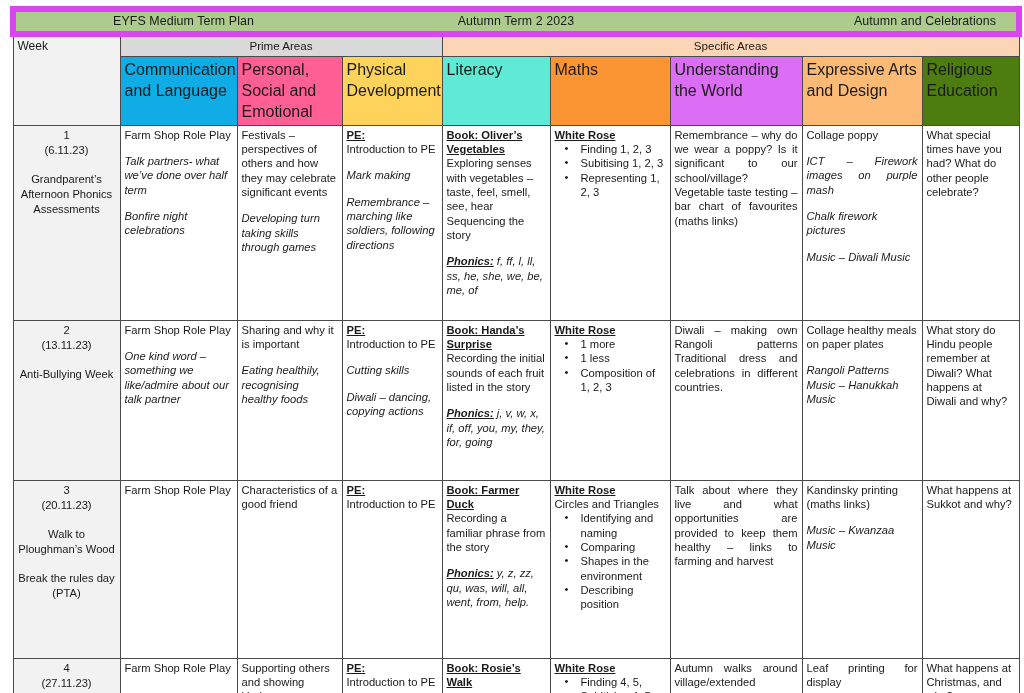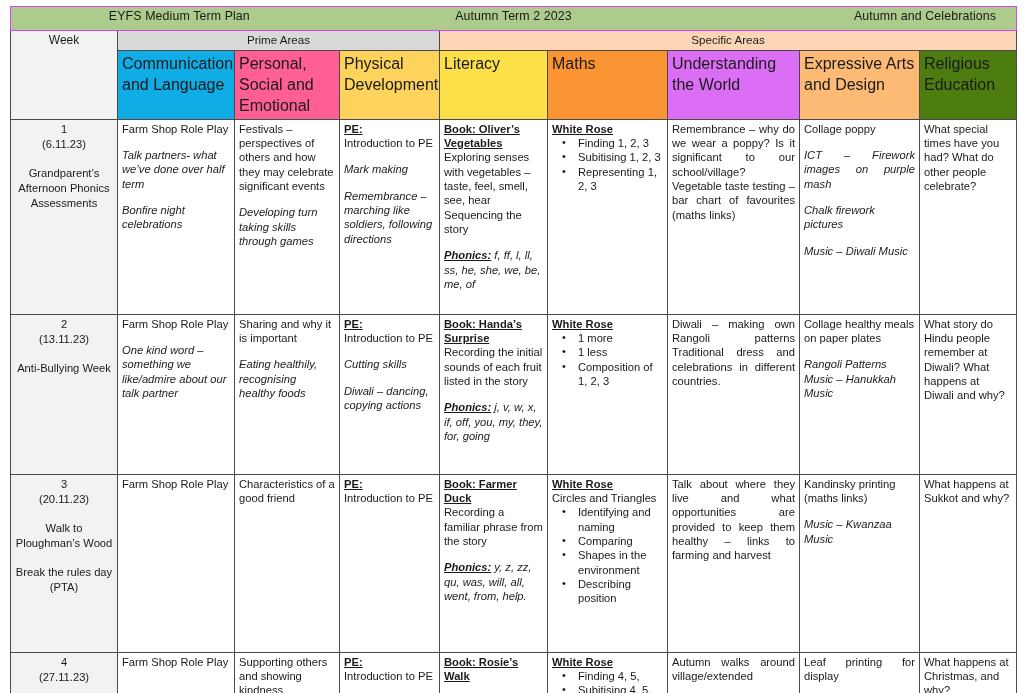--- a/index.html
+++ b/index.html
@@ -35,37 +35,37 @@
     box-sizing: border-box;
     font-weight: normal;
     overflow: hidden;
   }
 
   
   tr.title-row td {
     background: #accb8c;
     height: 24px;
     padding: 0;
-    border: 1px solid #d946ef;
+    border: 6px solid #d946ef;
   }
   .title-band {
     display: flex;
     align-items: center;
     height: 19px;
     font-size: 12.4px;
     letter-spacing: 0.1px;
   }
   .title-band .t-left   { flex: 0 0 33.5%; text-align: center; }
   .title-band .t-mid    { flex: 0 0 33%;   text-align: center; }
   .title-band .t-right  { flex: 1 1 auto;  text-align: right; padding-right: 20px; }
 
   
   .week-head {
     background: #f2f2f2;
-    text-align: center;
+    text-align: left;
     vertical-align: middle;
     font-size: 12px;
   }
   .grp-prime {
     background: #d9d9d9;
     text-align: center;
     font-size: 11.6px;
     height: 18px;
     padding-top: 1px;
   }
@@ -149,21 +149,21 @@
     <tr>
       <td class="week-head" rowspan="2">Week</td>
       <td class="grp-prime" colspan="3">Prime Areas</td>
       <td class="grp-specific" colspan="5">Specific Areas</td>
     </tr>
 
     <tr>
       <td class="subj" style="background:#10ace5">Communication and Language</td>
       <td class="subj" style="background:#ff5f95">Personal, Social and Emotional</td>
       <td class="subj" style="background:#fdd35c">Physical Development</td>
-      <td class="subj" style="background:#fde047">Literacy</td>
+      <td class="subj" style="background:#5eead4">Literacy</td>
       <td class="subj" style="background:#fb9432">Maths</td>
       <td class="subj" style="background:#dc6ef5">Understanding the World</td>
       <td class="subj" style="background:#fdba74">Expressive Arts and Design</td>
       <td class="subj" style="background:#4d7c0f">Religious Education</td>
     </tr>
 
     </tbody>
       <tbody id="body-rows">
         <tr style="height: 195px;">
           <td class="week-cell">

